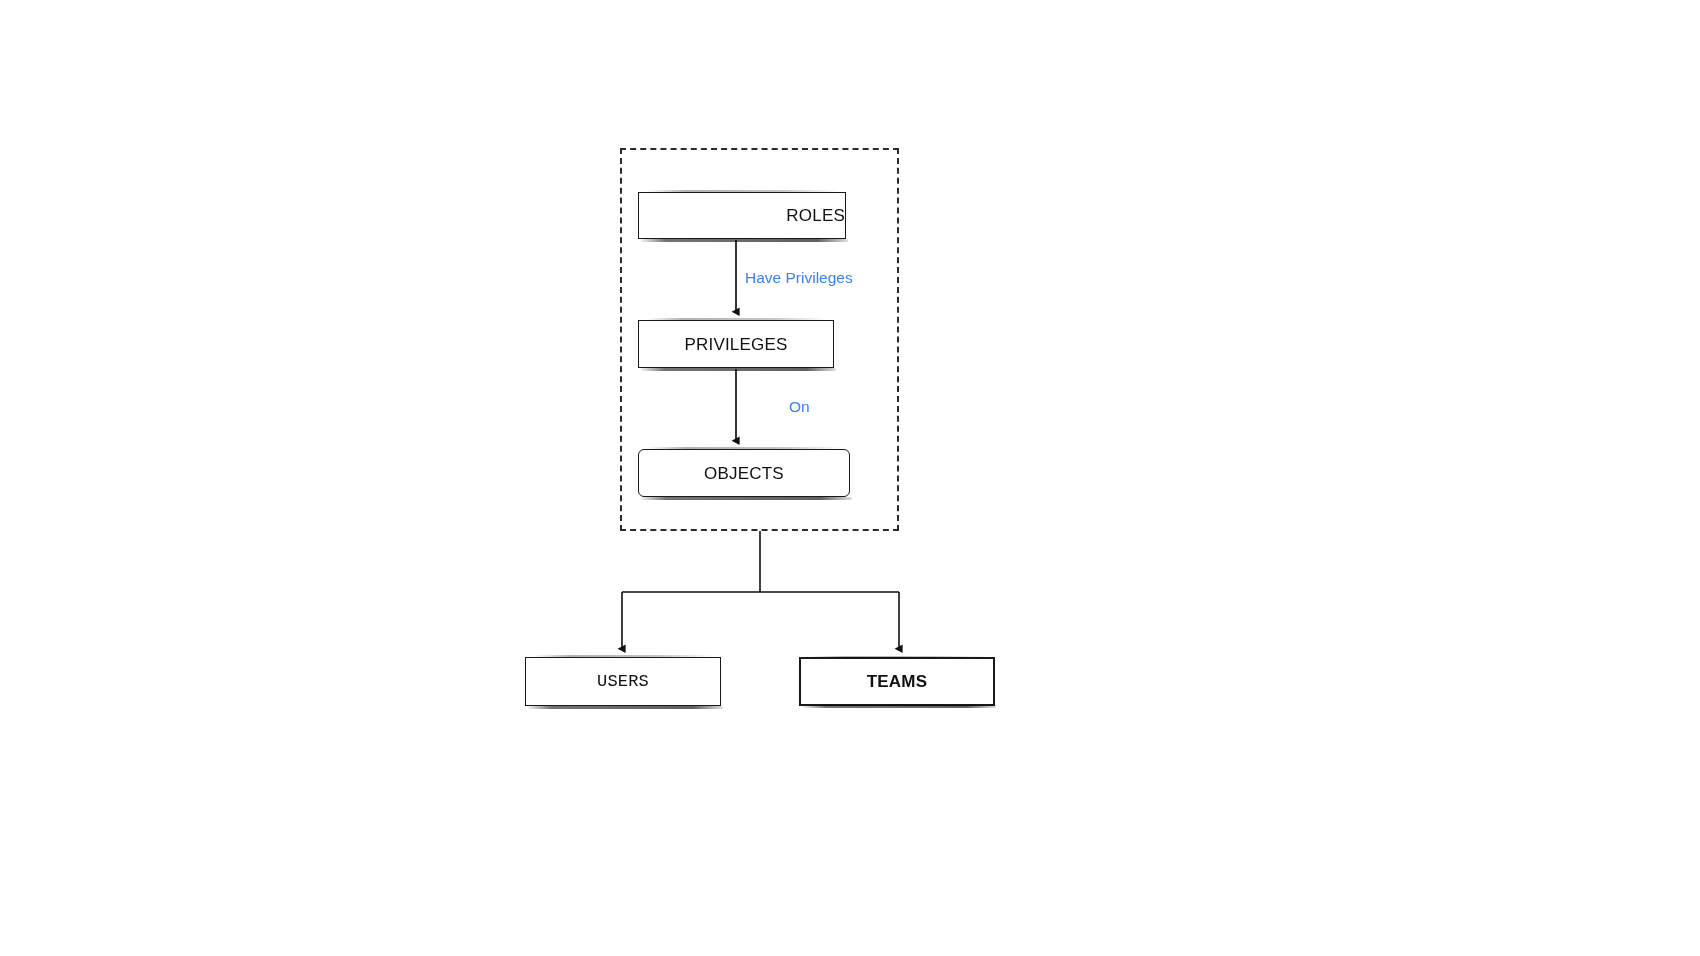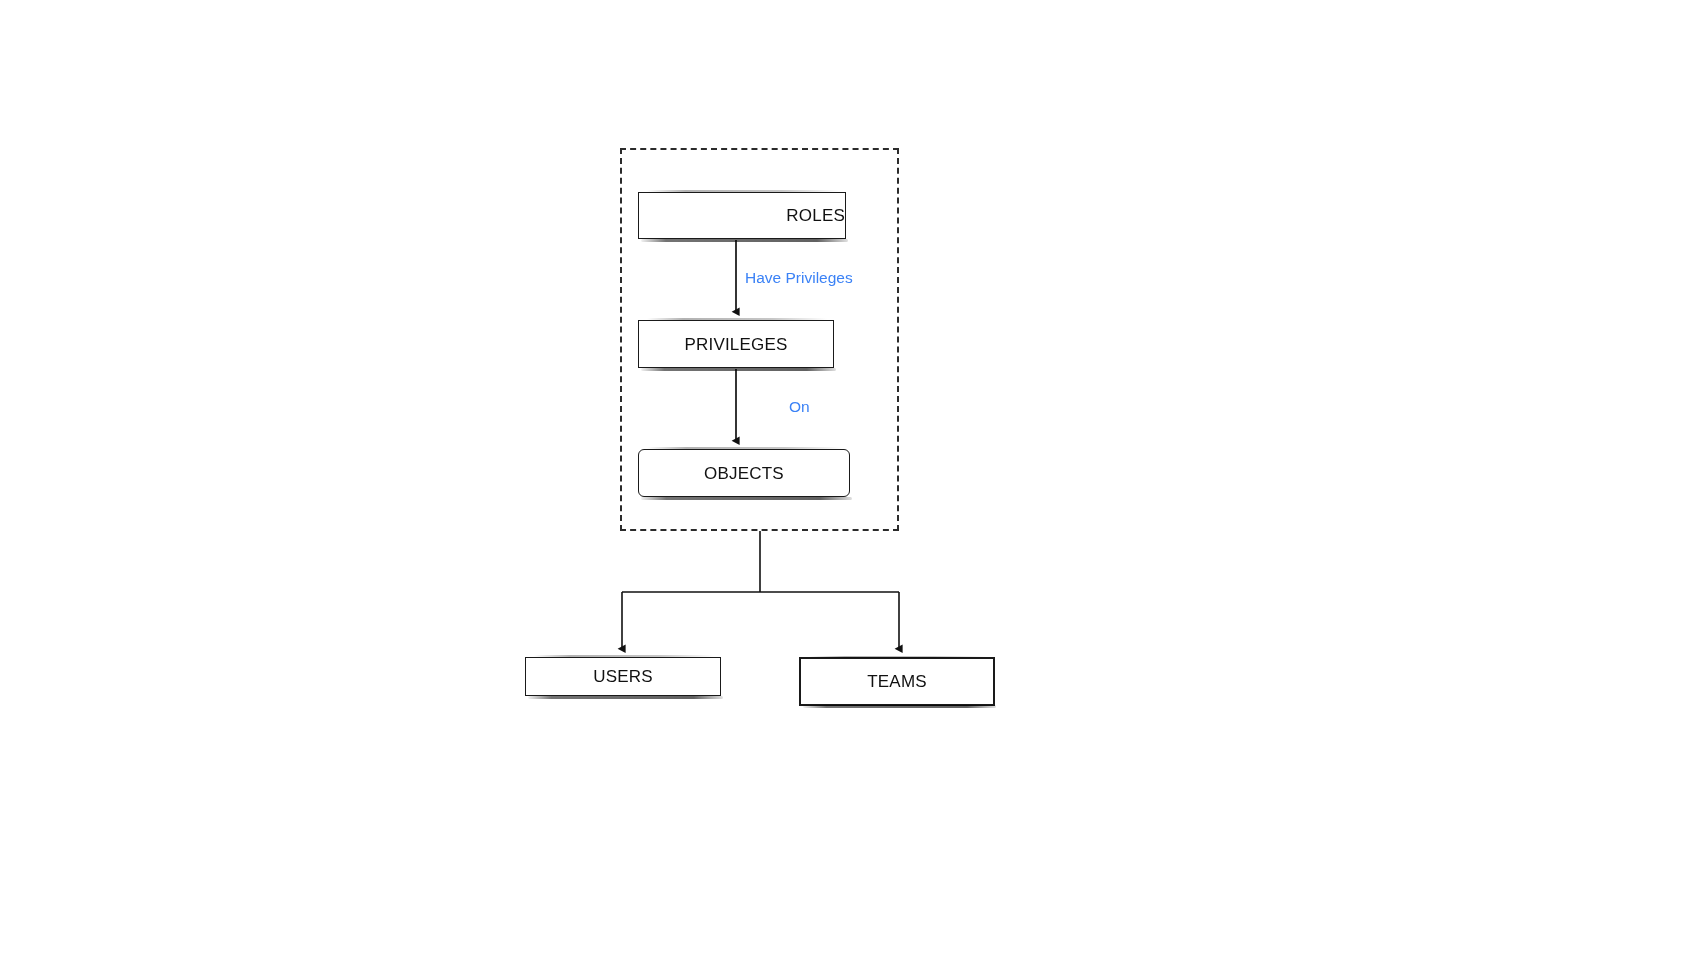--- a/index.html
+++ b/index.html
@@ -81,24 +81,24 @@
         rgba(0,0,0,0.30) 20%,
         rgba(0,0,0,0.22) 70%,
         rgba(0,0,0,0.0) 100%);
     pointer-events: none;
   }
 
   .node-roles      { left: 638px;  top: 192px; width: 208px; height: 47px; justify-content: flex-end; }
   .node-privileges { left: 638px;  top: 320px; width: 196px; height: 48px; }
   .node-objects    { left: 638px;  top: 449px; width: 212px; height: 48px;
                      border-radius: 6px; }
-  .node-users      { left: 525px;  top: 657px; width: 196px; height: 39px; }
+  .node-users      { left: 525px;  top: 657px; width: 196px; height: 49px; font-family: Liberation Mono, monospace; }
   .node-teams      { left: 799px;  top: 657px; width: 196px; height: 49px;
                      border-width: 2px; }
-  .node-teams .node-label { font-weight: normal; font-size: 17px; }
+  .node-teams .node-label { font-weight: bold; font-size: 17px; }
   .node-objects::after { border-radius: 8px; }
 
   
   .group-box {
     position: absolute;
     left: 620px;
     top: 148px;
     width: 279px;
     height: 383px;
     box-sizing: border-box;

